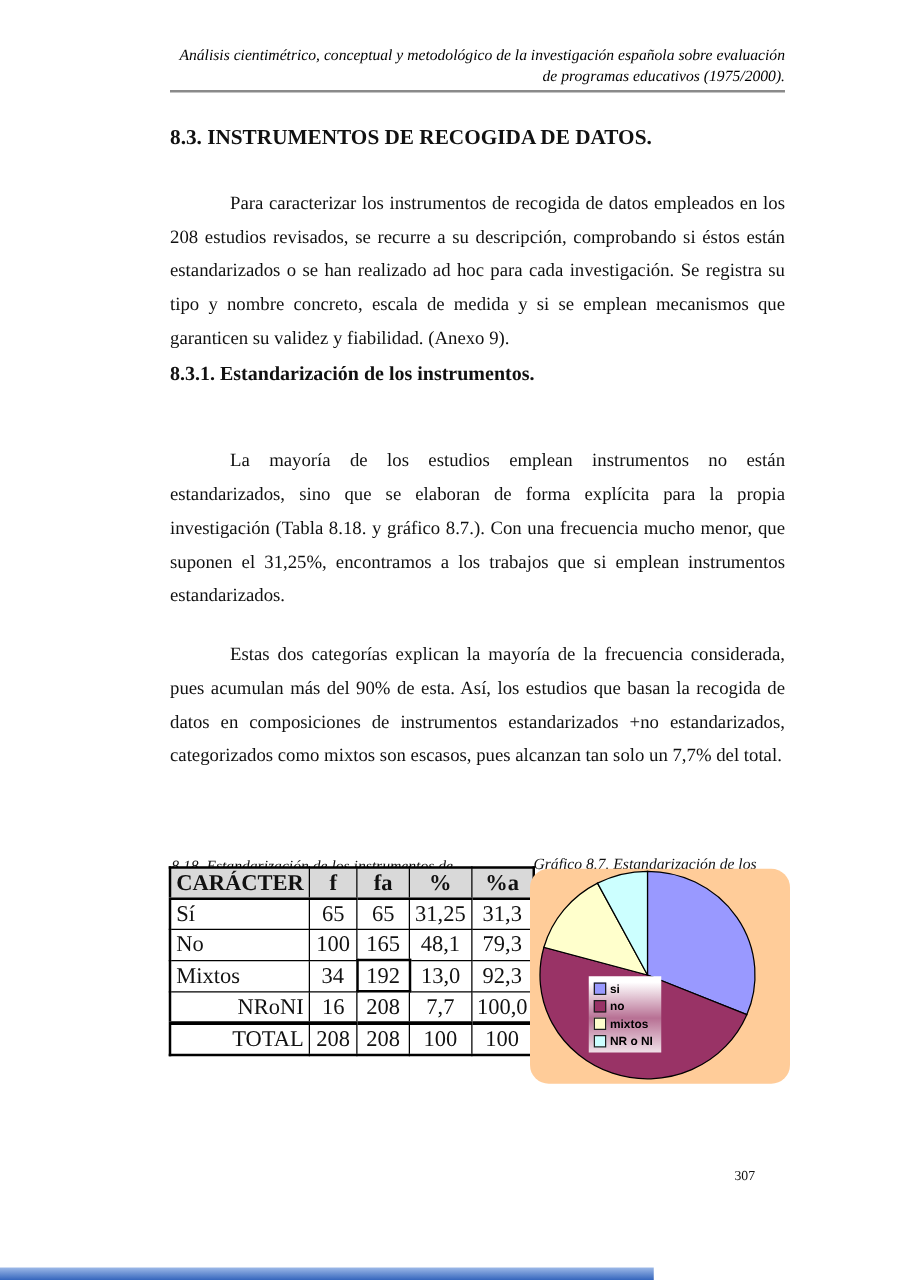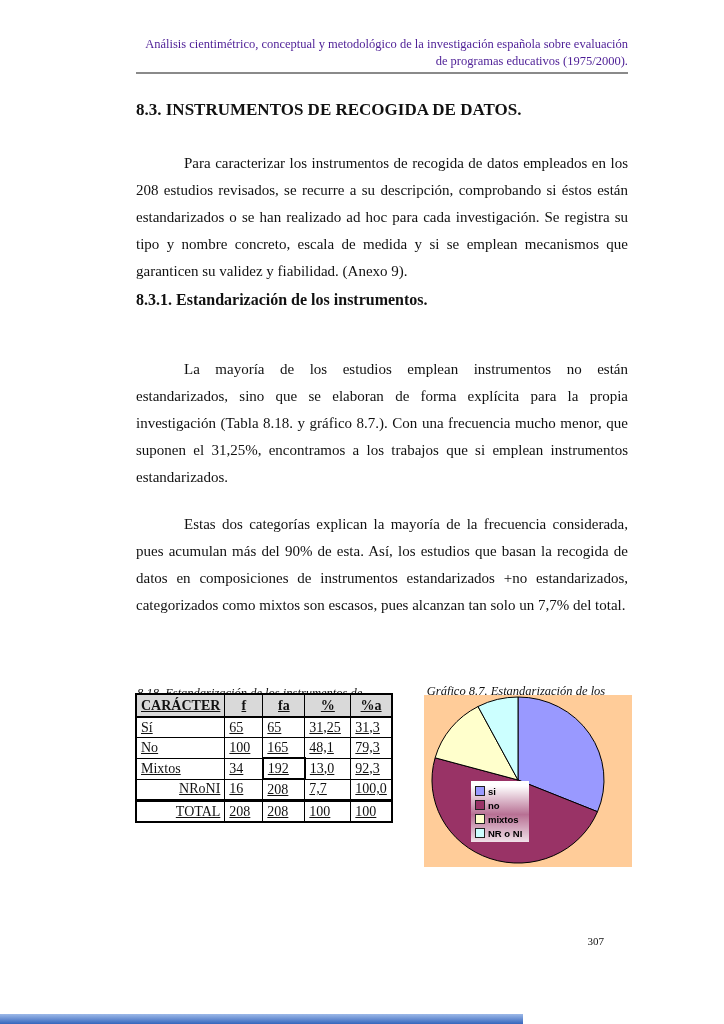--- a/index.html
+++ b/index.html
@@ -3,50 +3,50 @@
 <meta charset="utf-8">
 <style>
   html,body{margin:0;padding:0;}
   body{
     width:724px;height:1024px;position:relative;background:#ffffff;
     font-family:"Liberation Serif", serif;color:#111;overflow:hidden;
   }
   .abs{position:absolute;}
   
   .running-header{top:36px;left:110px;right:96px;text-align:right;
-    font-size:12.5px;line-height:17px;color:#4c1d95;}
+    font-style:italic;font-size:12.5px;line-height:17px;color:#000000;}
   .header-rule{top:72px;left:136px;right:96px;height:2px;background:#8a8a8a;}
   
   .h1{top:100px;left:136px;right:96px;font-weight:bold;font-size:17px;}
   .h2{top:291px;left:136px;right:96px;font-weight:bold;font-size:16px;}
   .para{left:136px;right:96px;font-size:15px;line-height:27px;
     text-align:justify;text-indent:48px;}
   .p1{top:150px;} .p2{top:356px;} .p3{top:511px;}
   
   .caption{font-style:italic;font-size:12.5px;line-height:16px;color:#111;}
   .caption-table{top:685px;left:137px;width:270px;}
   .caption-table .l2{padding-left:24px;}
   .caption-chart{top:683px;left:420px;width:192px;text-align:center;}
   
   .tablewrap{top:693px;left:135px;}
-  table.freq{border-collapse:collapse;font-size:14px;text-decoration:underline;}
+  table.freq{border-collapse:collapse;font-size:18px;}
   table.freq th,table.freq td{border:1px solid #000;padding:1px 4px;height:17px;}
   table.freq{border:2px solid #000;}
   table.freq thead th{background:#d9d9d9;font-weight:bold;text-align:center;
     border-bottom:2px solid #000;height:19px;}
   table.freq td.lbl{text-align:left;width:78px;}
   table.freq td.lbl.r{text-align:right;}
-  table.freq td.num{text-align:left;}
+  table.freq td.num{text-align:center;}
   table.freq col.c1{width:86px;} table.freq col.c2{width:38px;}
   table.freq col.c3{width:42px;} table.freq col.c4{width:46px;}
   table.freq col.c5{width:40px;}
   table.freq tr.total-row td{border-top:3px solid #000;}
   table.freq td.boxed{border:2px solid #000;}
   
-  .chart-panel{top:695px;left:424px;width:208px;height:172px;background:#FFCC99;}
+  .chart-panel{top:695px;left:424px;width:208px;height:172px;background:#FFCC99;border-radius:15px;}
   .chart-panel svg{position:absolute;top:0;left:0;}
   .legend{position:absolute;left:47px;top:86px;width:52px;padding:3px 2px 2px 4px;
     background:linear-gradient(180deg,#ffffff 8%,rgba(255,255,255,0.30) 55%,rgba(255,255,255,0.85) 100%);
     font-family:"Liberation Sans", sans-serif;font-size:9.5px;font-weight:bold;color:#000;}
   .legend-item{display:flex;align-items:center;height:14px;white-space:nowrap;}
   .legend-swatch{width:8px;height:8px;border:1px solid #202020;margin-right:3px;flex:0 0 auto;}
   
   .page-number{top:935px;right:120px;font-size:11px;}
   .footer-bar{left:0;bottom:0;height:10px;}
 </style>

